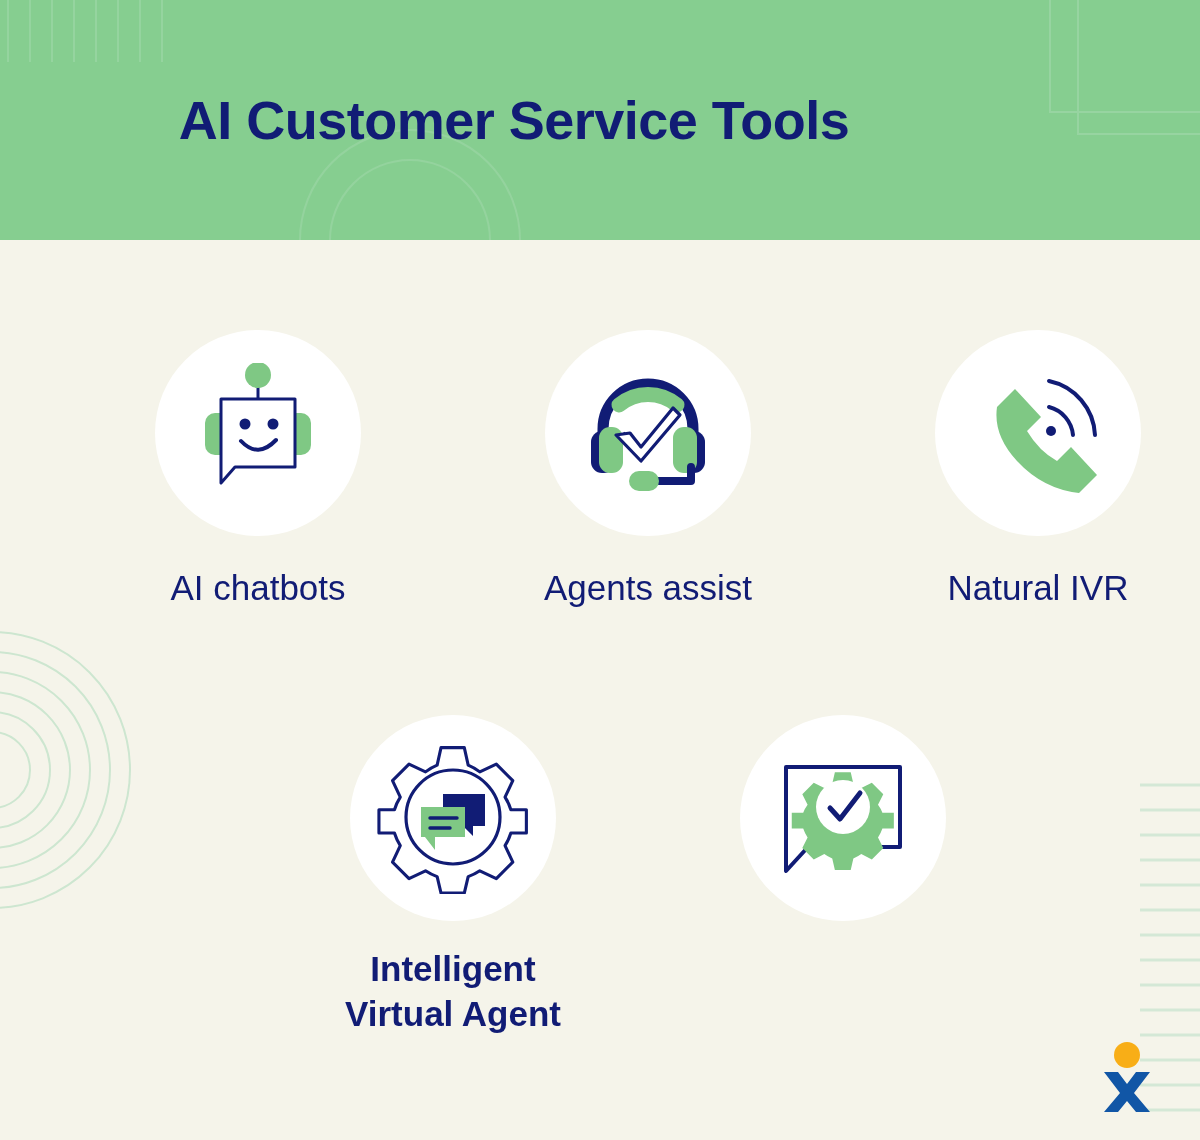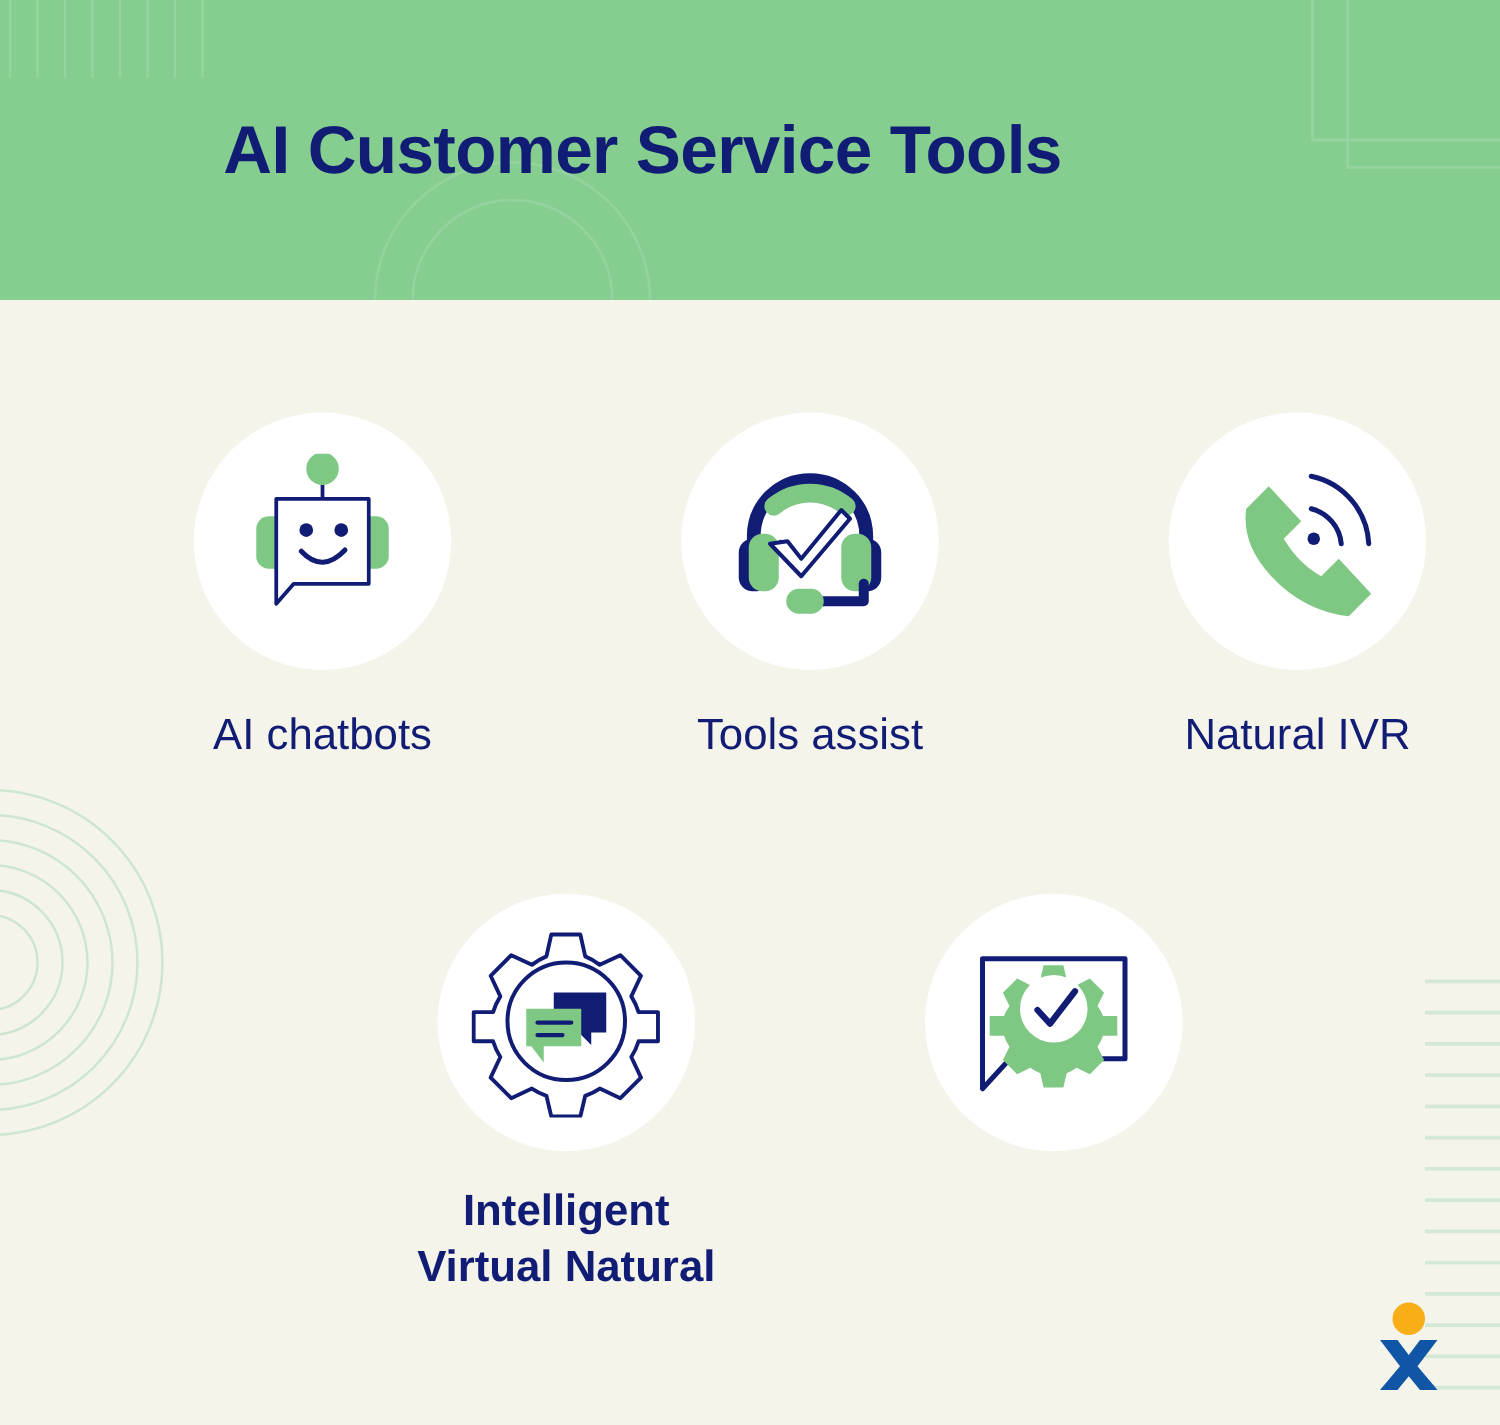--- a/index.html
+++ b/index.html
@@ -220,21 +220,21 @@
           <rect x="26" y="64" width="24" height="46" rx="11" fill="#7FC884"></rect>
           <rect x="100" y="64" width="24" height="46" rx="11" fill="#7FC884"></rect>
 
           <path d="M118 104 V118 H82" fill="none" stroke="#111C75" stroke-width="8" stroke-linecap="round" stroke-linejoin="round"></path>
           <rect x="56" y="108" width="30" height="20" rx="10" fill="#7FC884"></rect>
 
           <path d="M50 70 L68 90 L100 52" fill="none" stroke="#111C75" stroke-width="4"></path>
           <path d="M43 72 L68 98 L107 52 L100 45 L68 84 L57 70 Z" fill="#FFFFFF" stroke="#111C75" stroke-width="3.2" stroke-linejoin="round"></path>
         </svg>
       </div>
-      <div class="card-label">Tools assist</div>
+      <div class="card-label">Agents assist</div>
     </div>
 
     <div class="card">
       <div class="icon-circle">
         <svg width="150" height="140" viewBox="0 0 150 140" aria-hidden="true">
 
           <path d="M34 44 L52 26 L78 54 L64 68 Q76 88 94 98 L108 84 L134 112 L116 130
                    Q80 126 54 98 Q30 72 34 44 Z" fill="#7FC884"></path>
 
           <path d="M86 18 A58 58 0 0 1 132 72" fill="none" stroke="#111C75" stroke-width="4" stroke-linecap="round"></path>
@@ -262,21 +262,21 @@
 
           <path d="M66 52 H108 V84 H96 L96 94 L86 84 H66 Z" fill="#111C75"></path>
 
           <path d="M44 65 H88 V95 H58 L58 108 L48 95 H44 Z" fill="#7FC884"></path>
 
           <line x1="53" y1="76" x2="80" y2="76" stroke="#111C75" stroke-width="3.4" stroke-linecap="round"></line>
           <line x1="53" y1="86" x2="73" y2="86" stroke="#111C75" stroke-width="3.4" stroke-linecap="round"></line>
         </svg>
       </div>
       <div class="card-label">Intelligent
-Virtual Natural</div>
+Virtual Agent</div>
     </div>
 
     <div class="card card-bottom">
       <div class="icon-circle">
         <svg width="150" height="150" viewBox="0 0 150 150" aria-hidden="true">
 
           <path d="M18 24 H132 V104 H40 L18 128 Z" fill="#FFFFFF" stroke="#111C75" stroke-width="4" stroke-linejoin="round"></path>
 
           <path d="M66 30 H84 L87 43 A38 38 0 0 1 96 48 L108 42 L121 55 L115 67
                    A38 38 0 0 1 120 76 H133 V94 H120 A38 38 0 0 1 115 104 L121 116

